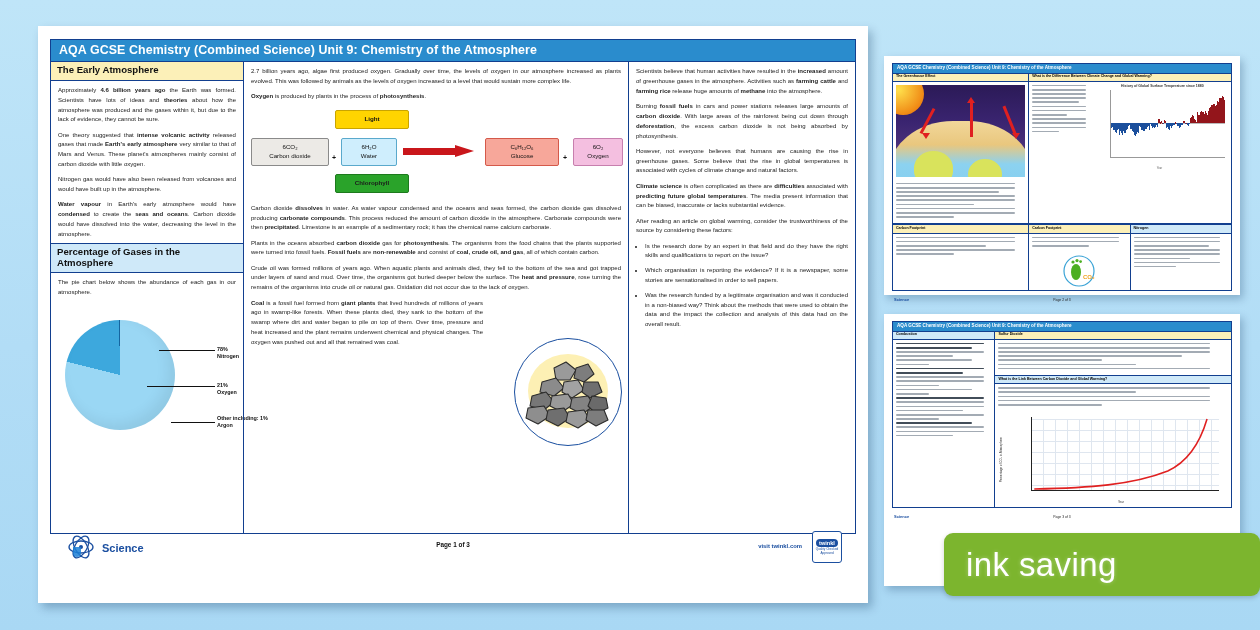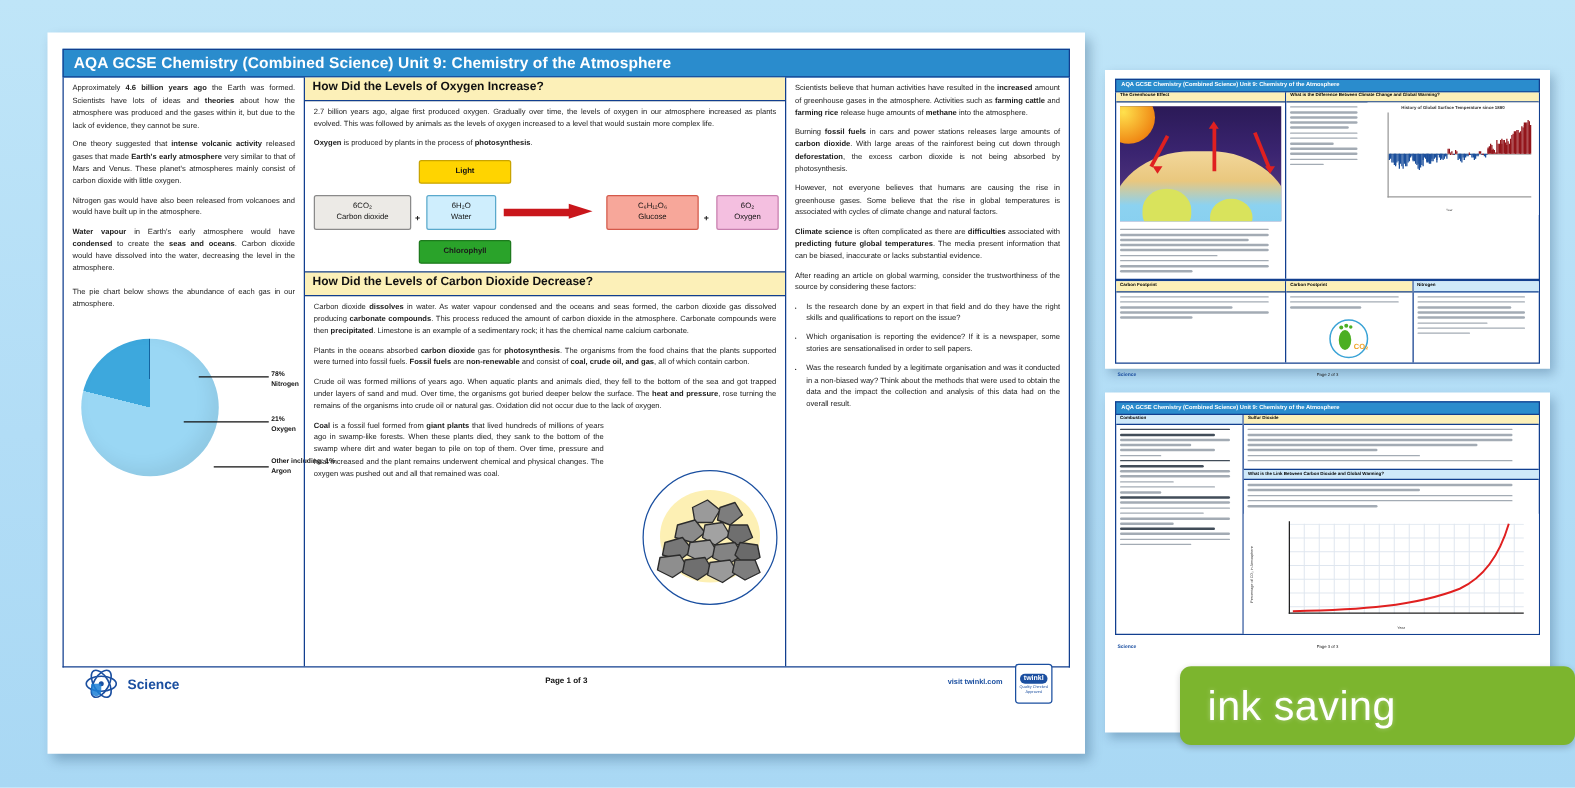--- a/index.html
+++ b/index.html
@@ -175,42 +175,43 @@
 <div id="root">
 
   <div class="sheet">
    <div class="page-inner">
 
     <div class="title-bar">AQA GCSE Chemistry (Combined Science) Unit 9: Chemistry of the Atmosphere</div>
 
     <div class="grid">
 
       <div class="col">
+        <div class="sec-head first">The Early Atmosphere</div>
         <div class="body-txt">
           <p><span>Approximately </span><b>4.6 billion years ago</b><span> the Earth was formed. Scientists have lots of ideas and </span><b>theories</b><span> about how the atmosphere was produced and the gases within it, but due to the lack of evidence, they cannot be sure.</span></p>
           <p><span>One theory suggested that </span><b>intense volcanic activity</b><span> released gases that made </span><b>Earth's early atmosphere</b><span> very similar to that of Mars and Venus. These planet's atmospheres mainly consist of carbon dioxide with little oxygen.</span></p>
           <p>Nitrogen gas would have also been released from volcanoes and would have built up in the atmosphere.</p>
           <p><b>Water vapour</b><span> in Earth's early atmosphere would have </span><b>condensed</b><span> to create the </span><b>seas and oceans</b><span>. Carbon dioxide would have dissolved into the water, decreasing the level in the atmosphere.</span></p>
         </div>
 
+        <div class="sec-head blue">Percentage of Gases in the Atmosphere</div>
         <div class="body-txt">The pie chart below shows the abundance of each gas in our atmosphere.</div>
 
         <div class="pie-wrap">
           <div class="pie"></div>
           <div class="pie-leader" style="left:108px; top:46px; width:56px;"></div>
           <div class="pie-lab" style="left:166px; top:42px;">78% Nitrogen</div>
           <div class="pie-leader" style="left:96px; top:82px; width:68px;"></div>
           <div class="pie-lab" style="left:166px; top:78px;">21% Oxygen</div>
           <div class="pie-leader" style="left:120px; top:118px; width:44px;"></div>
           <div class="pie-lab" style="left:166px; top:111px; width:58px;">Other including: 1% Argon</div>
         </div>
       </div>
 
       <div class="col">
-        <div class="sec-head first">How Did the Levels of Oxygen Increase?</div>
         <div class="body-txt">
           <p>2.7 billion years ago, algae first produced oxygen. Gradually over time, the levels of oxygen in our atmosphere increased as plants evolved. This was followed by animals as the levels of oxygen increased to a level that would sustain more complex life.</p>
           <p><b>Oxygen</b><span> is produced by plants in the process of </span><b>photosynthesis</b><span>.</span></p>
 
           <div class="eqn">
             <div class="eqbox" style="left:84px; top:2px; width:74px; background:#ffd400; border-color:#c9a400; font-weight:700;">Light</div>
             <div class="eqbox" style="left:84px; top:66px; width:74px; background:#2aa32a; border-color:#1d7a1d; color:#1b1b1b; font-weight:700;">Chlorophyll</div>
 
             <div class="eqbox" style="left:0px; top:30px; width:78px; background:#eceae6;">
               <span>6CO₂</span><br>
@@ -232,21 +233,20 @@
               <span>Glucose</span>
             </div>
             <div class="eqplus" style="left:312px; top:44px;">+</div>
             <div class="eqbox" style="left:322px; top:30px; width:50px; background:#f4bfe0; border-color:#c77fae;">
               <span>6O₂</span><br>
               <span>Oxygen</span>
             </div>
           </div>
         </div>
 
-        <div class="sec-head">How Did the Levels of Carbon Dioxide Decrease?</div>
         <div class="body-txt" style="position:relative; height:253px;">
           <p><span>Carbon dioxide </span><b>dissolves</b><span> in water. As water vapour condensed and the oceans and seas formed, the carbon dioxide gas dissolved producing </span><b>carbonate compounds</b><span>. This process reduced the amount of carbon dioxide in the atmosphere. Carbonate compounds were then </span><b>precipitated</b><span>. Limestone is an example of a sedimentary rock; it has the chemical name calcium carbonate.</span></p>
           <p><span>Plants in the oceans absorbed </span><b>carbon dioxide</b><span> gas for </span><b>photosynthesis</b><span>. The organisms from the food chains that the plants supported were turned into fossil fuels. </span><b>Fossil fuels</b><span> are </span><b>non-renewable</b><span> and consist of </span><b>coal, crude oil, and gas</b><span>, all of which contain carbon.</span></p>
           <p><span>Crude oil was formed millions of years ago. When aquatic plants and animals died, they fell to the bottom of the sea and got trapped under layers of sand and mud. Over time, the organisms got buried deeper below the surface. The </span><b>heat and pressure</b><span>, rose turning the remains of the organisms into crude oil or natural gas. Oxidation did not occur due to the lack of oxygen.</span></p>
           <p style="width:232px;"><b>Coal</b><span> is a fossil fuel formed from </span><b>giant plants</b><span> that lived hundreds of millions of years ago in swamp-like forests. When these plants died, they sank to the bottom of the swamp where dirt and water began to pile on top of them. Over time, pressure and heat increased and the plant remains underwent chemical and physical changes. The oxygen was pushed out and all that remained was coal.</span></p>
 
           <div class="coal-wrap">
             <div class="coal-circle"></div>
             <div class="coal-glow"></div>
             <svg width="108" height="108" viewBox="0 0 108 108" style="position:absolute;inset:0;">

